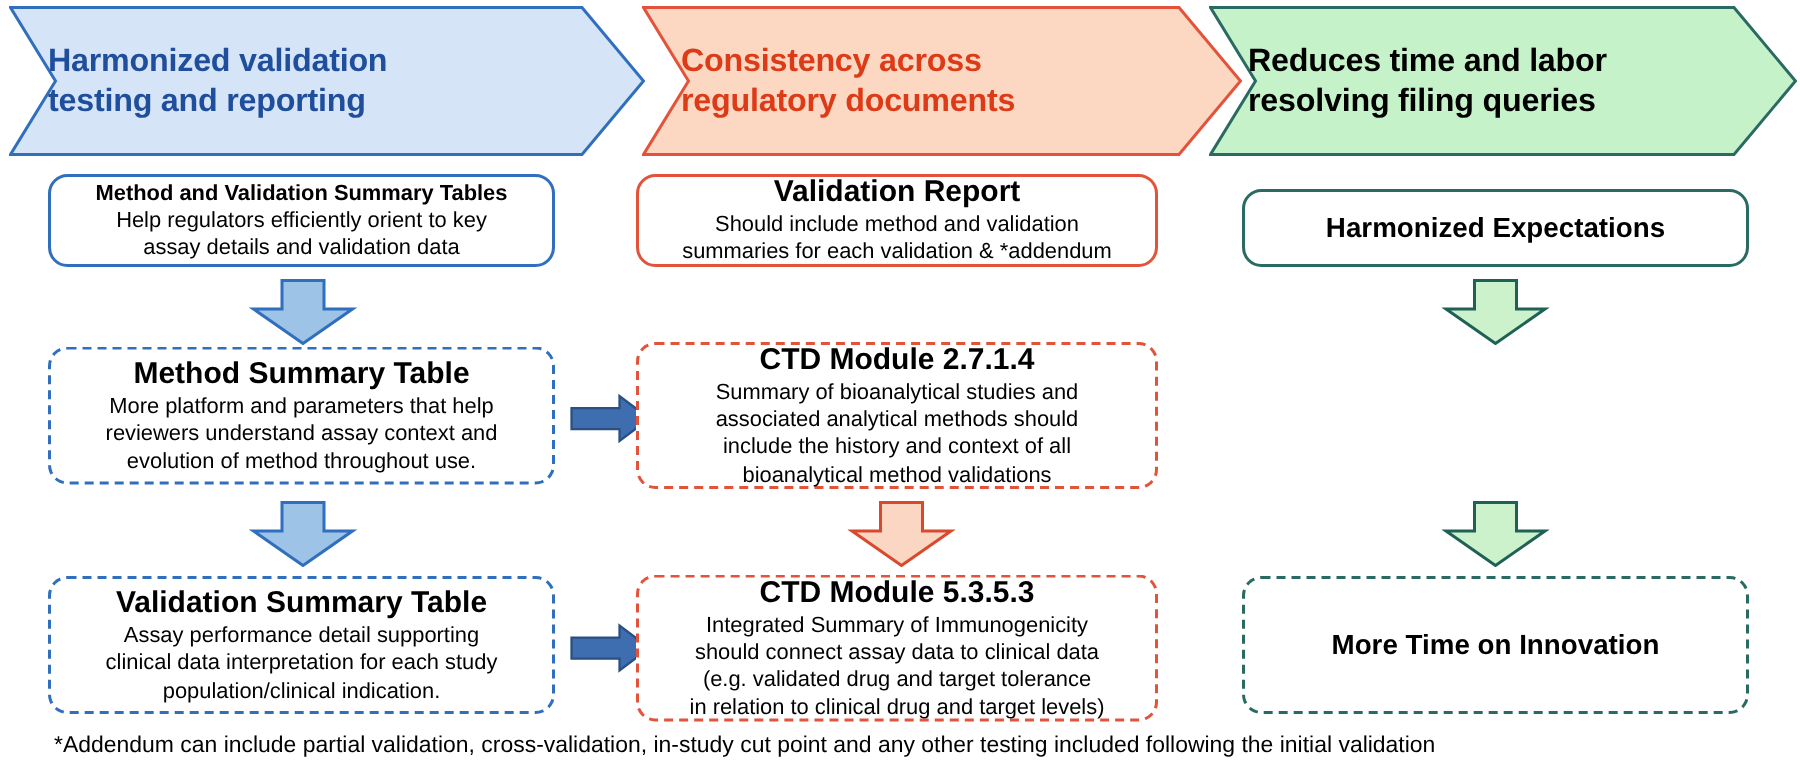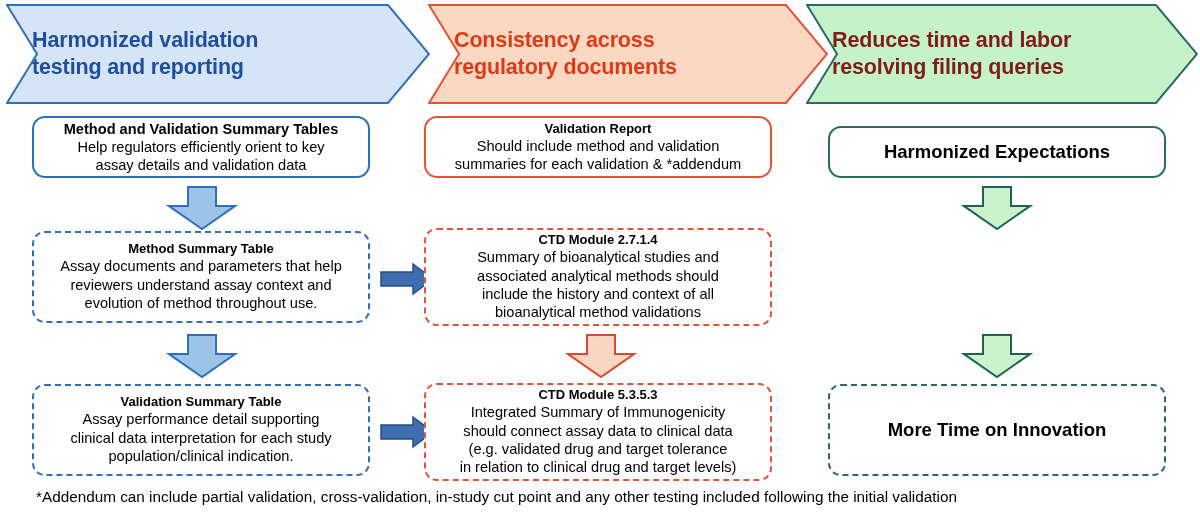--- a/index.html
+++ b/index.html
@@ -48,37 +48,37 @@
     line-height: 1.25;
     letter-spacing: -0.15px;
   }
 
   #chev-1 { left: 6px;   width: 424px; }
   #chev-2 { left: 428px; width: 400px; }
   #chev-3 { left: 806px; width: 392px; }
 
   #chev-1 .chevron-label { margin-left: 26px; color: #1f4e9c; }
   #chev-2 .chevron-label { margin-left: 26px; color: #dd3b18; }
-  #chev-3 .chevron-label { margin-left: 26px; color: #7f1d1d; }
+  #chev-3 .chevron-label { margin-left: 26px; color: #000000; }
 
   
   .box {
     position: absolute;
     box-sizing: border-box;
     background: #ffffff;
     border-radius: 13px;
     display: flex;
     flex-direction: column;
     align-items: center;
     justify-content: center;
     text-align: center;
     padding: 4px 22px;
   }
   .box-title {
-    font-size: 13px;
+    font-size: 20px;
     font-weight: bold;
     color: #000000;
     line-height: 1.24;
   }
   .box-body {
     font-size: 14.6px;
     color: #000000;
     line-height: 1.26;
     font-weight: normal;
   }
@@ -158,21 +158,21 @@
     <div class="box-body">Help regulators efficiently orient to key</div>
     <div class="box-body">assay details and validation data</div>
   </div>
 
   <svg class="arrow" style="left:166px; top:186px;" width="72" height="44" viewBox="0 0 72 44">
     <polygon points="22,1 50,1 50,20 69,20 36,43 3,20 22,20" fill="#9dc3e6" stroke="#2f6fbe" stroke-width="2" stroke-linejoin="miter"></polygon>
   </svg>
 
   <div class="box dashed-blue" style="left:32px; top:231px; width:338px; height:92px;">
     <div class="box-title">Method Summary Table</div>
-    <div class="box-body">Assay documents and parameters that help</div>
+    <div class="box-body">More platform and parameters that help</div>
     <div class="box-body">reviewers understand assay context and</div>
     <div class="box-body">evolution of method throughout use.</div>
   </div>
 
   <svg class="arrow" style="left:166px; top:334px;" width="72" height="44" viewBox="0 0 72 44">
     <polygon points="22,1 50,1 50,20 69,20 36,43 3,20 22,20" fill="#9dc3e6" stroke="#2f6fbe" stroke-width="2" stroke-linejoin="miter"></polygon>
   </svg>
 
   <div class="box dashed-blue" style="left:32px; top:384px; width:338px; height:92px;">
     <div class="box-title">Validation Summary Table</div>

